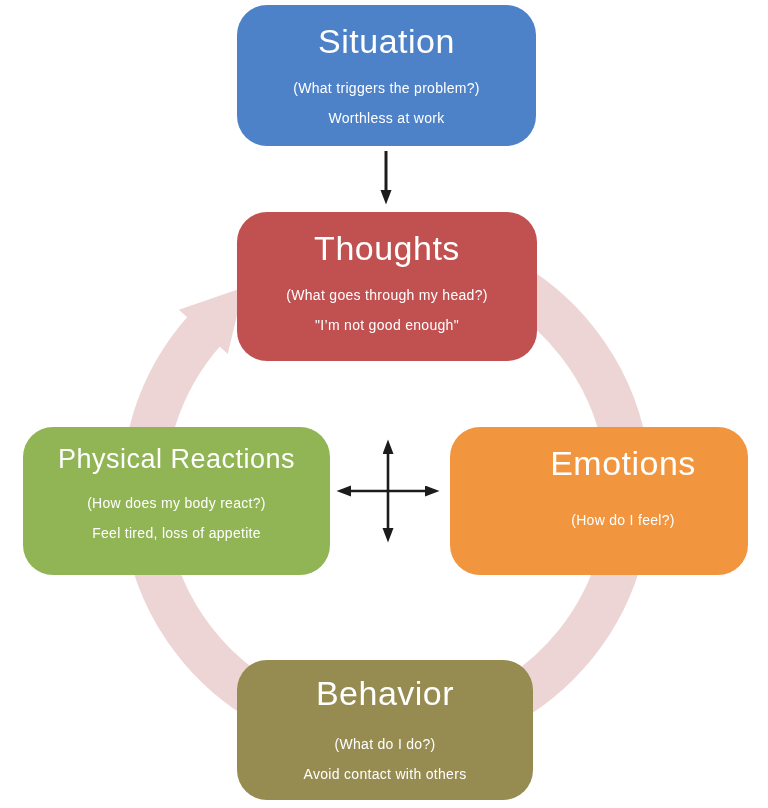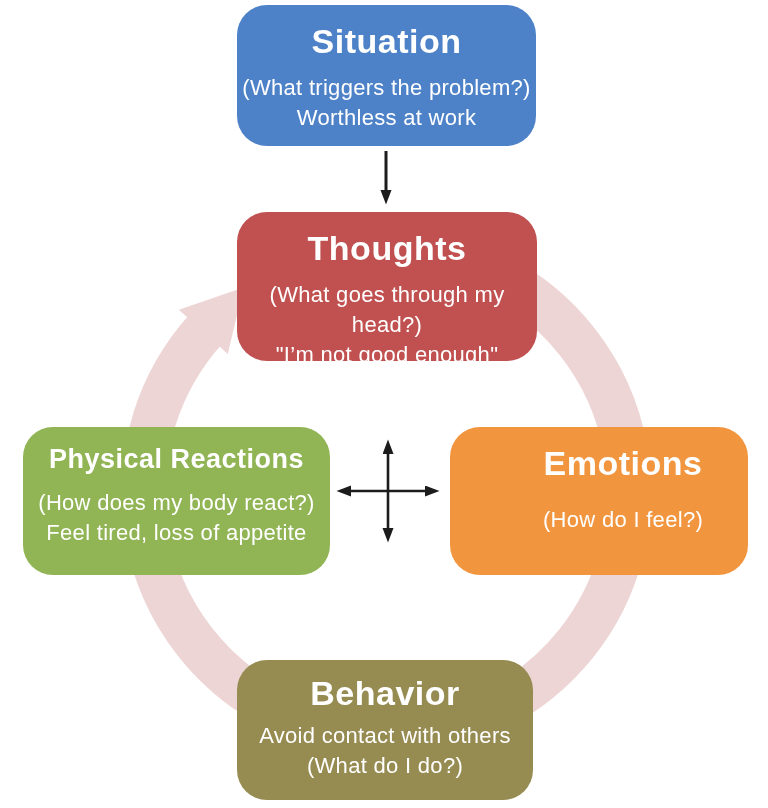--- a/index.html
+++ b/index.html
@@ -7,28 +7,28 @@
     position:relative; width:768px; height:808px; background:#ffffff;
     font-family:"Liberation Sans", sans-serif; overflow:hidden;
   }
   .underlay { position:absolute; left:0; top:0; width:768px; height:808px; }
   .node {
     position:absolute; border-radius:30px; color:#ffffff; text-align:center;
     display:flex; flex-direction:column; align-items:center;
     box-sizing:border-box; padding-top:17px;
   }
   .node-title {
-    font-weight:bold; font-size:34px; letter-spacing:0.5px; line-height:1.15;
+    font-weight:normal; font-size:34px; letter-spacing:0.5px; line-height:1.15;
     margin-bottom:12px;
   }
-  .node-line { font-size:22px; letter-spacing:0.3px; line-height:30px;text-align:center; }
+  .node-line { font-size:14px; letter-spacing:0.3px; line-height:30px;text-align:center; }
   .node-physical .node-title { font-size:27px; margin-bottom:13px; }
   .node-emotions .node-title { margin-bottom:22px; }
   .node-behavior { padding-top:14px; }
-  .node-behavior .node-title { margin-bottom:8px; }
+  .node-behavior .node-title { margin-bottom:16px; }
 </style>
 </head>
 <body>
 
 <div class="stage">
 
   <svg class="underlay" viewBox="0 0 768 808">
     <defs>
       <marker id="ringHead" markerUnits="userSpaceOnUse" markerWidth="84" markerHeight="84" refX="6" refY="38" orient="auto">
         <path d="M 2 5 L 62 38 L 2 71 Z" fill="#eed5d5"></path>
@@ -68,17 +68,17 @@
     <div class="node-line">"I’m not good enough"</div>
   </div>
 
   <div class="node node-emotions" style="left: 450px; top: 427px; width: 298px; height: 148px; background: rgb(242, 149, 63); padding-left: 48px;">
     <div class="node-title">Emotions</div>
     <div class="node-line">(How do I feel?)</div>
   </div>
 
   <div class="node node-behavior" style="left: 237px; top: 660px; width: 296px; height: 140px; background: rgb(150, 140, 82);">
     <div class="node-title">Behavior</div>
+    <div class="node-line">(What do I do?)</div>
     <div class="node-line">Avoid contact with others</div>
-    <div class="node-line">(What do I do?)</div>
   </div>
 
 </div>
 
 </body></html>

